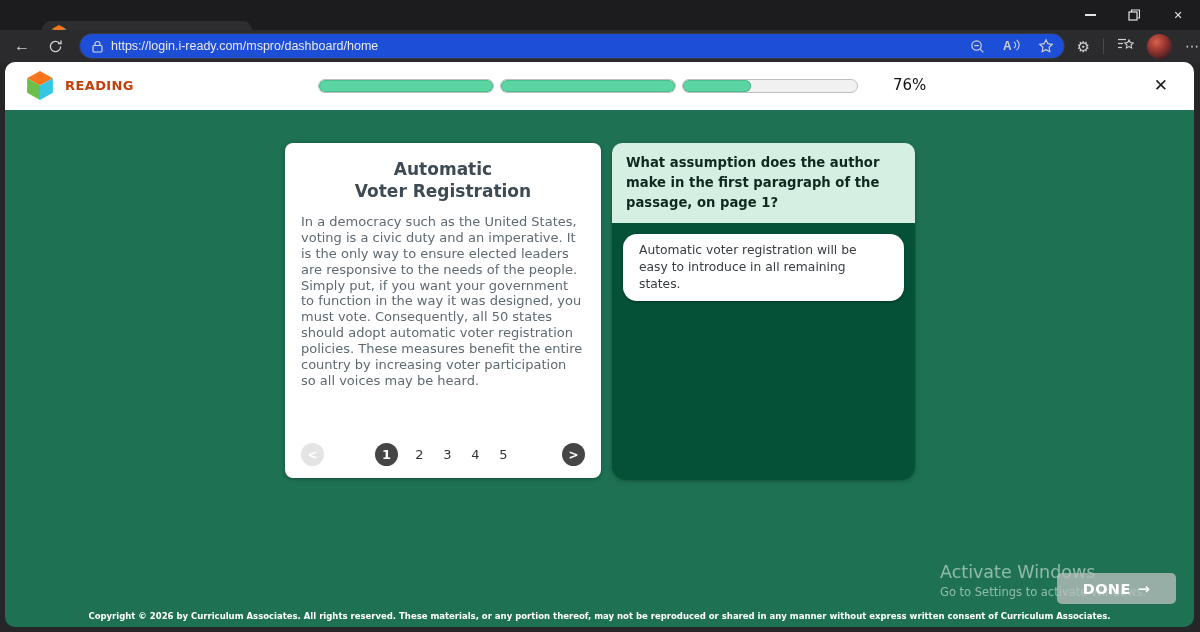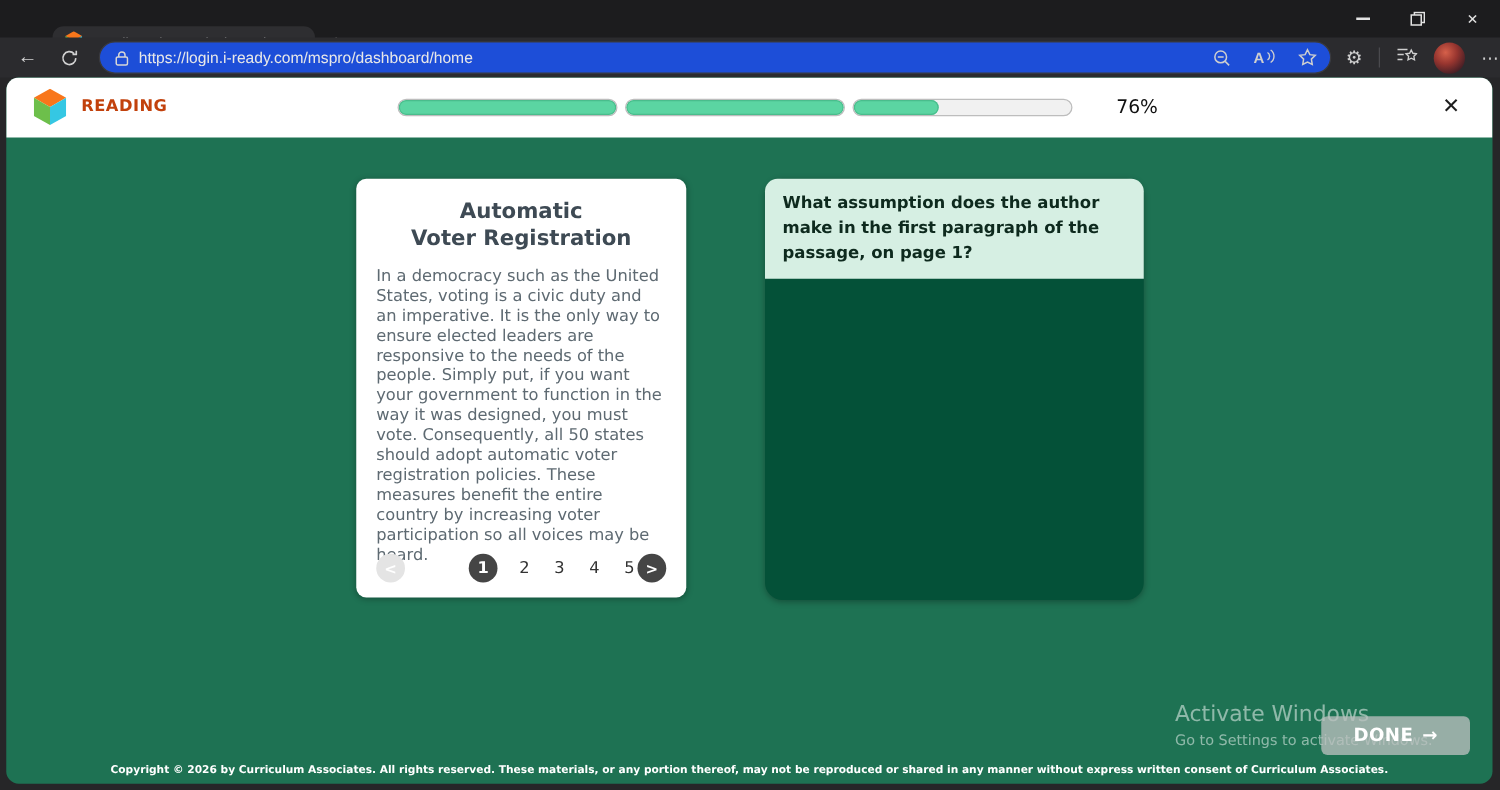--- a/index.html
+++ b/index.html
@@ -52,21 +52,21 @@
   .bars { position:absolute; left:313px; top:17px; display:flex; gap:6px; }
   .bar { width:176px; height:14px; border-radius:7px; background:#f1f1f1; border:1px solid #bdbdbd;
          overflow:hidden; }
   .bar-fill { height:100%; background:#5bd5a2; border-radius:7px; box-shadow:inset 0 0 0 1px #49bd8c; }
   .pct { position:absolute; left:888px; top:14px; font-size:15px; color:#111; }
   .hdr-close { position:absolute; right:26px; top:13px; font-size:17px; font-weight:bold; color:#1d1d1d; }
 
   .page-body { position:absolute; top:48px; left:0; right:0; bottom:0; }
 
   
-  .passage { position:absolute; left:280px; top:33px; width:264px; height:335px; background:#fff;
+  .passage { position:absolute; left:280px; top:33px; width:316px; height:335px; background:#fff;
              border-radius:8px; box-shadow:0 1px 5px rgba(0,0,0,.3); }
   .p-title { margin-top:15px; text-align:center; font-size:17px; font-weight:600; color:#3e4a54;
              line-height:1.32; }
   .p-body { margin:11px 16px 0 16px; font-size:13px; line-height:15.9px; color:#5e6a72; }
   .pager { position:absolute; left:0; right:0; bottom:10px; height:26px; }
   .pg-btn { position:absolute; width:23px; height:23px; border-radius:50%; display:flex;
             align-items:center; justify-content:center; color:#fff; font-size:12px; font-weight:bold;
             font-family:"DejaVu Sans", sans-serif; }
   .pg-prev { left:16px; top:1px; background:#e4e4e4; }
   .pg-next { right:16px; top:1px; background:#454545; }
@@ -221,20 +221,21 @@
             <span class="pg-num">4</span>
             <span class="pg-num">5</span>
           </div>
           <div class="pg-btn pg-next">&gt;</div>
         </div>
       </div>
 
       <div class="qpanel">
         <div class="q-header">What assumption does the author make in the first paragraph of the passage, on page 1?</div>
         <div class="q-options">
+          <div class="option">Automatic voter registration will be easy to introduce in all remaining states.</div>
         </div>
       </div>
 
       <div class="wm">
         <div class="wm-1">Activate Windows</div>
         <div class="wm-2">Go to Settings to activate Windows.</div>
       </div>
 
       <div class="done">
         <span>DONE</span>

